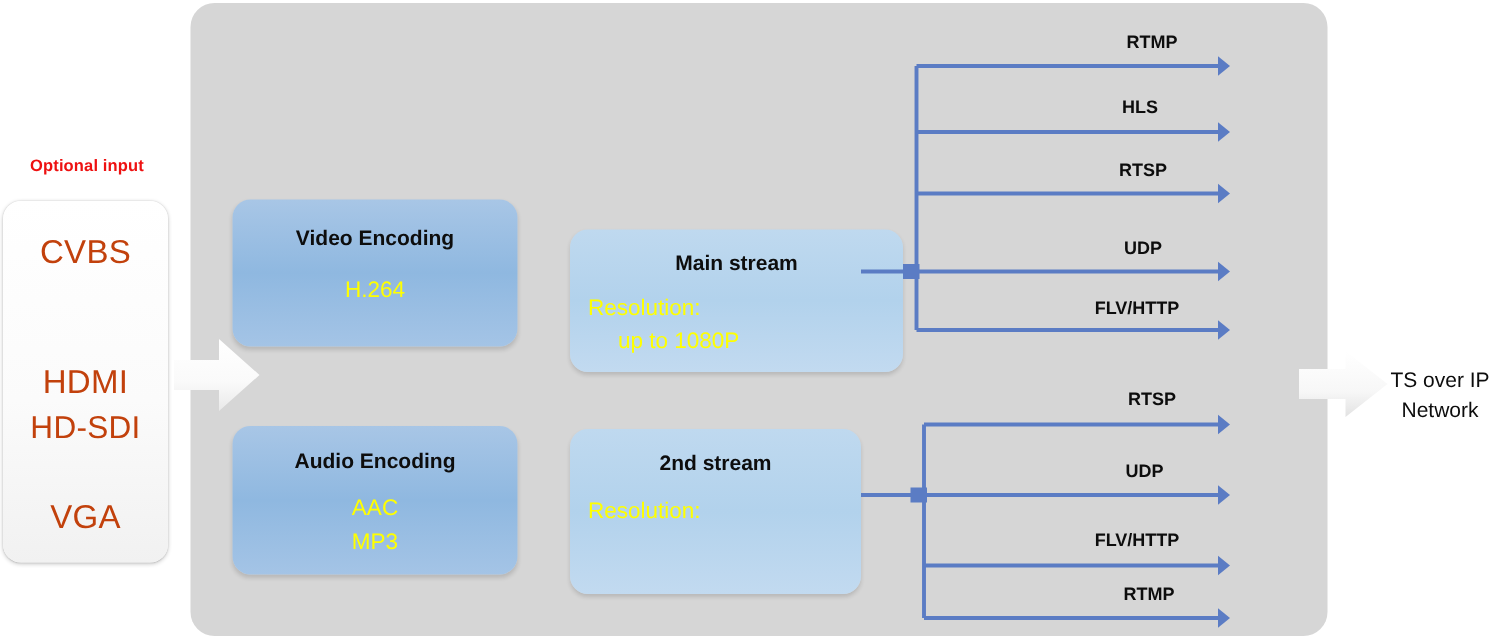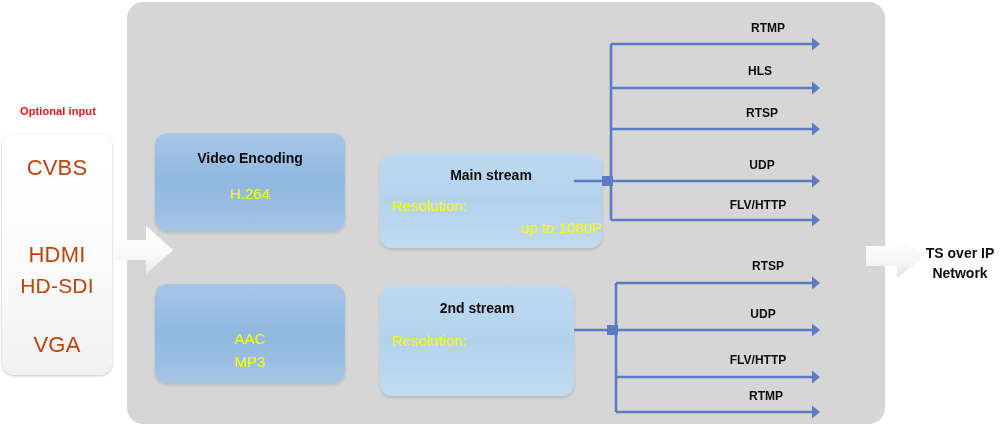--- a/index.html
+++ b/index.html
@@ -59,38 +59,38 @@
   #box-video .sub{top:52px;}
 
   #box-audio{left:155px;top:284px;width:190px;height:99px;}
   #box-audio .title{top:15px;}
   #box-audio .sub-a{top:46px;}
   #box-audio .sub-b{top:69px;}
 
   #box-main{left:380px;top:153px;width:222px;height:95px;}
   #box-main .title{top:14px;}
   #box-main .sub-a{top:44px;left:12px;text-align:left;}
-  #box-main .sub-b{top:66px;left:32px;text-align:right;}
+  #box-main .sub-b{top:66px;left:32px;text-align:left;}
 
   #box-2nd{left:380px;top:286px;width:194px;height:110px;}
   #box-2nd .title{top:14px;}
   #box-2nd .sub-a{top:46px;left:12px;text-align:left;}
   #box-2nd .sub-b{top:68px;left:32px;text-align:left;}
 
   
   .proto{
     position:absolute;text-align:center;
     color:#0d0d0d;font-size:12px;font-weight:bold;white-space:nowrap;
   }
 
   
   .out-arrow{position:absolute;left:866px;top:232px;width:60px;height:48px;}
   .out-cap{
     position:absolute;left:920px;top:243px;width:80px;
-    color:#0d0d0d;font-size:14px;font-weight:bold;line-height:20px;
+    color:#0d0d0d;font-size:14px;font-weight:normal;line-height:20px;
     text-align:center;
   }
   .out-cap span{display:block;}
 
   svg.wires{position:absolute;left:0;top:0;width:1000px;height:426px;
             pointer-events:none;}
 </style>
 </head>
 <body>
 
@@ -117,20 +117,21 @@
     </defs>
     <path d="M0,18 L30,18 L30,4 L57,28 L30,52 L30,38 L0,38 Z" fill="url(#wgrad)"></path>
   </svg>
 
   <div class="blk blk-dark" id="box-video">
     <div class="title">Video Encoding</div>
     <div class="sub">H.264</div>
   </div>
 
   <div class="blk blk-dark" id="box-audio">
+    <div class="title">Audio Encoding</div>
     <div class="sub sub-a">AAC</div>
     <div class="sub sub-b">MP3</div>
   </div>
 
   <div class="blk blk-light" id="box-main">
     <div class="title">Main stream</div>
     <div class="sub sub-a">Resolution:</div>
     <div class="sub sub-b">up to 1080P</div>
   </div>
 

